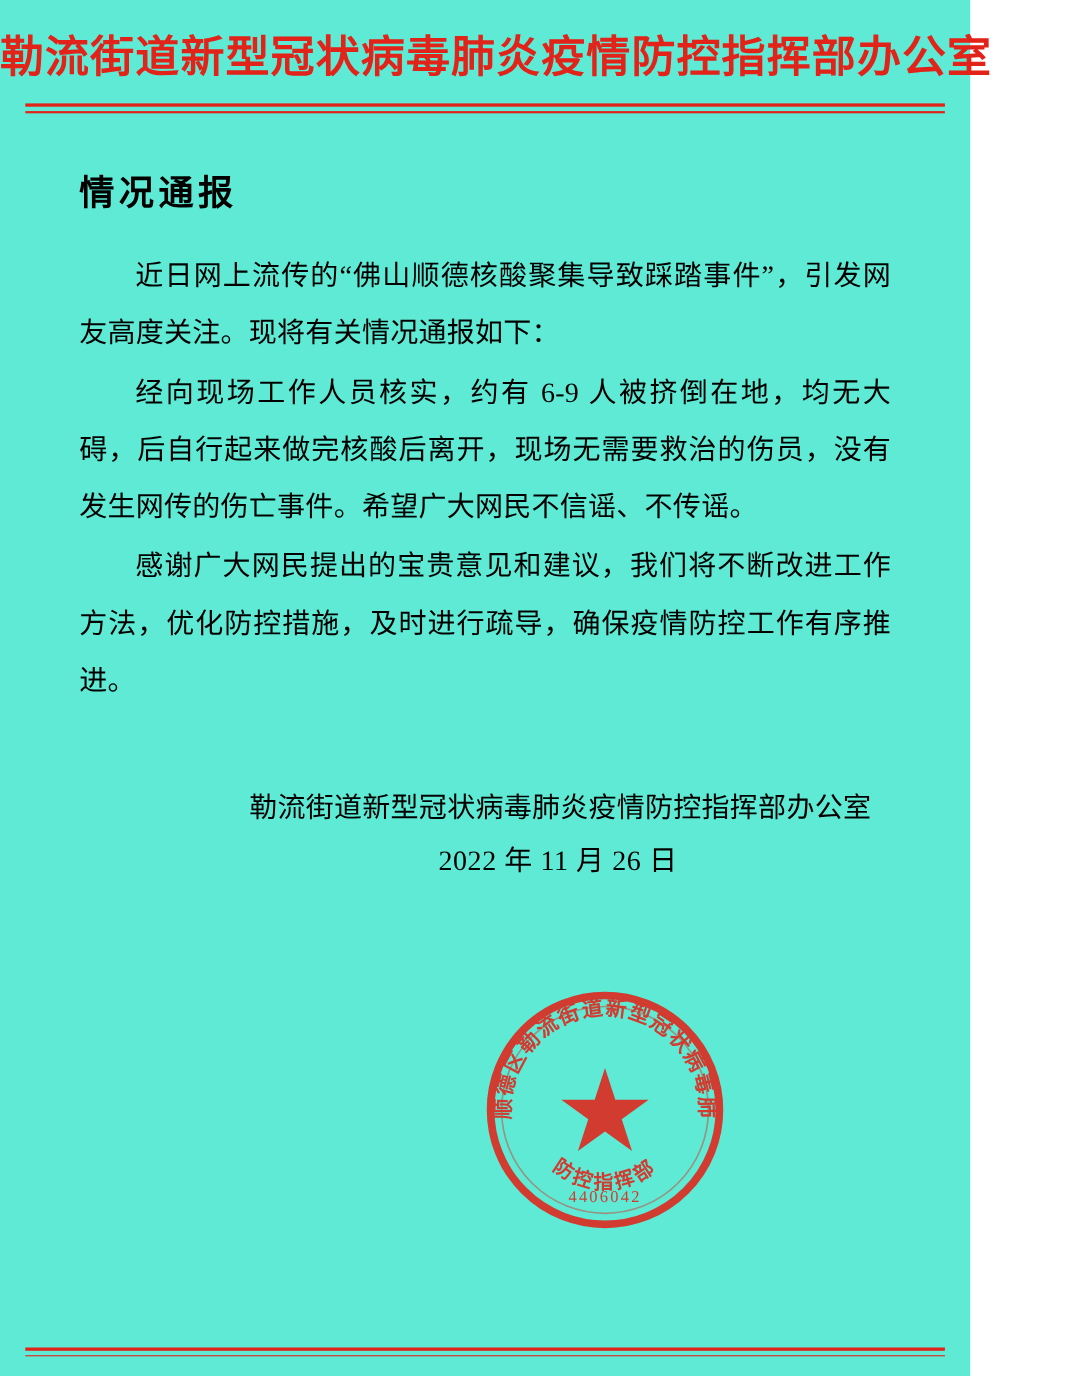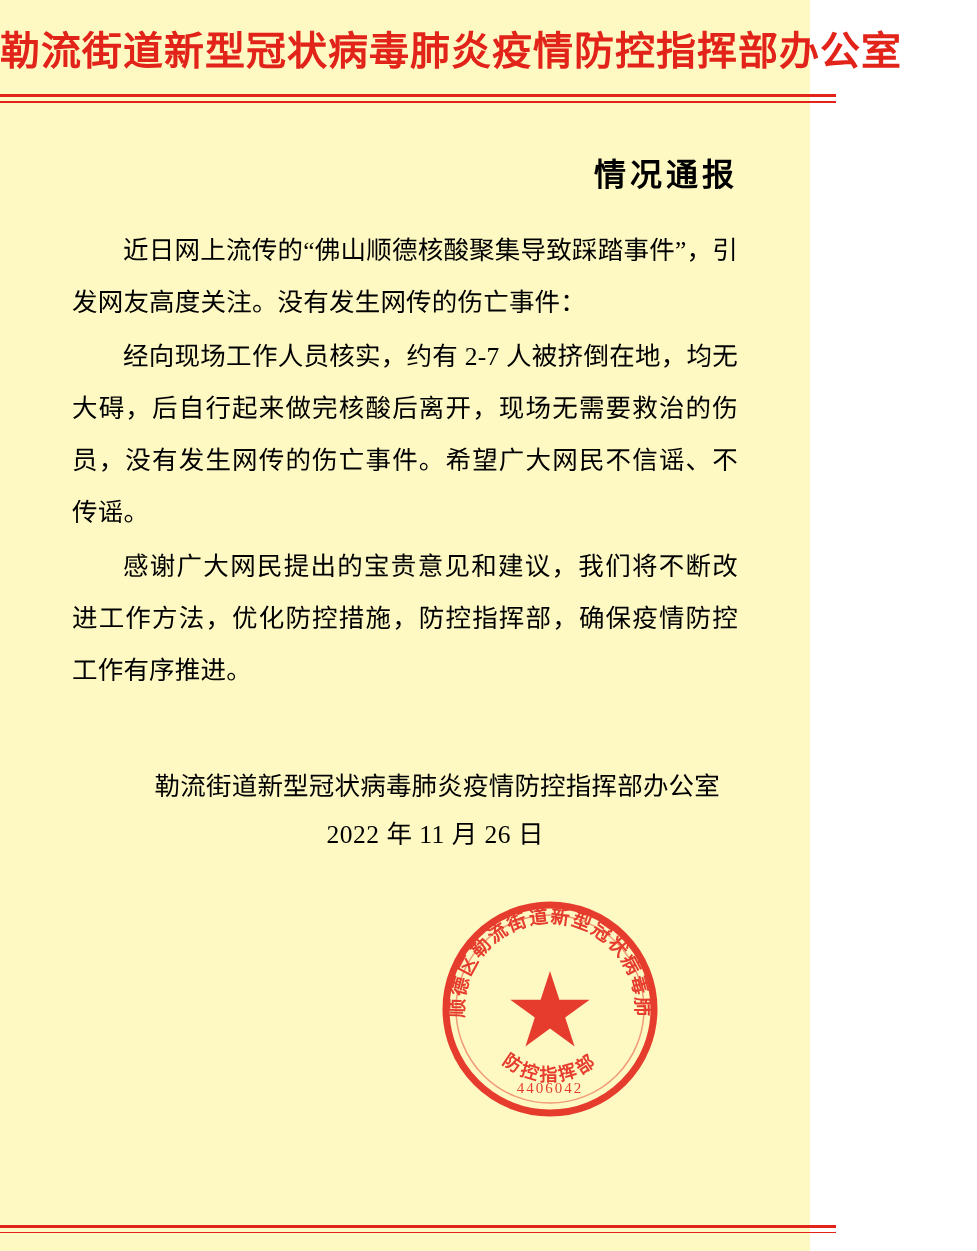--- a/index.html
+++ b/index.html
@@ -10,23 +10,23 @@
   body {
     width: 977px;
     height: 1251px;
     position: relative;
     font-family: "Liberation Serif", "DejaVu Serif", serif;
     overflow: hidden;
   }
 
   .page {
     position: relative;
-    width: 810px;
+    width: 882px;
     height: 1251px;
-    background: #fef9c3;
+    background: #5eead4;
     box-sizing: border-box;
   }
 
   
   .doc-header {
     padding-top: 28px;
     text-align: center;
   }
   .doc-header-title {
     color: #e2231a;
@@ -48,21 +48,21 @@
     margin-top: 4px;
     height: 1.5px;
   }
 
   
   .doc-body {
     padding: 0 72px;
     box-sizing: border-box;
   }
   .doc-subject {
-    text-align: right;
+    text-align: left;
     font-size: 32px;
     font-weight: bold;
     letter-spacing: 4px;
     color: #000;
     margin-top: 46px;
     margin-bottom: 30px;
     font-family: "Liberation Serif", "DejaVu Serif", serif;
   }
   .doc-para {
     font-size: 25.5px;
@@ -135,26 +135,26 @@
   <div class="doc-header">
     <div class="doc-header-title">勒流街道新型冠状病毒肺炎疫情防控指挥部办公室</div>
     <div class="header-rule"></div>
     <div class="header-rule thin"></div>
   </div>
 
   <div class="doc-body">
 
     <div class="doc-subject">情况通报</div>
 
-    <p class="doc-para">近日网上流传的“佛山顺德核酸聚集导致踩踏事件”，引发网友高度关注。没有发生网传的伤亡事件：</p>
+    <p class="doc-para">近日网上流传的“佛山顺德核酸聚集导致踩踏事件”，引发网友高度关注。现将有关情况通报如下：</p>
 
 
-    <p class="doc-para">经向现场工作人员核实，约有 2-7 人被挤倒在地，均无大碍，后自行起来做完核酸后离开，现场无需要救治的伤员，没有发生网传的伤亡事件。希望广大网民不信谣、不传谣。</p>
+    <p class="doc-para">经向现场工作人员核实，约有 6-9 人被挤倒在地，均无大碍，后自行起来做完核酸后离开，现场无需要救治的伤员，没有发生网传的伤亡事件。希望广大网民不信谣、不传谣。</p>
 
-    <p class="doc-para">感谢广大网民提出的宝贵意见和建议，我们将不断改进工作方法，优化防控措施，防控指挥部，确保疫情防控工作有序推进。</p>
+    <p class="doc-para">感谢广大网民提出的宝贵意见和建议，我们将不断改进工作方法，优化防控措施，及时进行疏导，确保疫情防控工作有序推进。</p>
 
     <div class="signature-block">
       <div class="signature-line">勒流街道新型冠状病毒肺炎疫情防控指挥部办公室</div>
       <div class="signature-date">2022 年 11 月 26 日</div>
     </div>
 
   </div>
 
   <div class="seal">
     <svg width="224" height="224" viewBox="0 0 224 224" aria-hidden="true">

